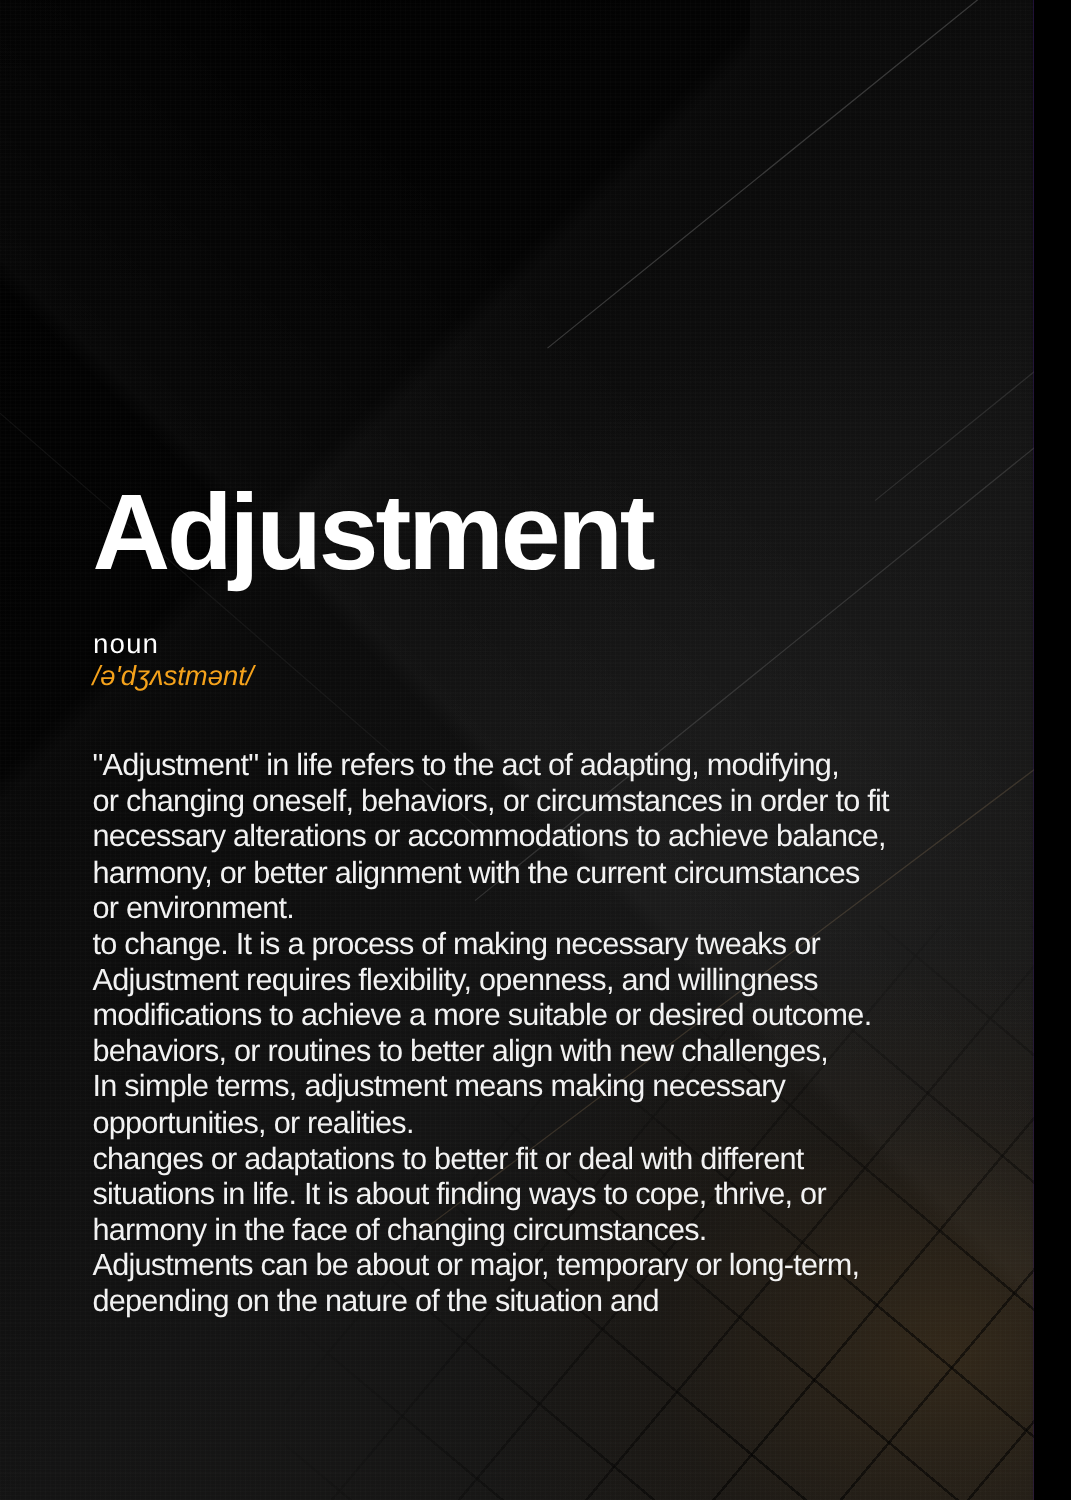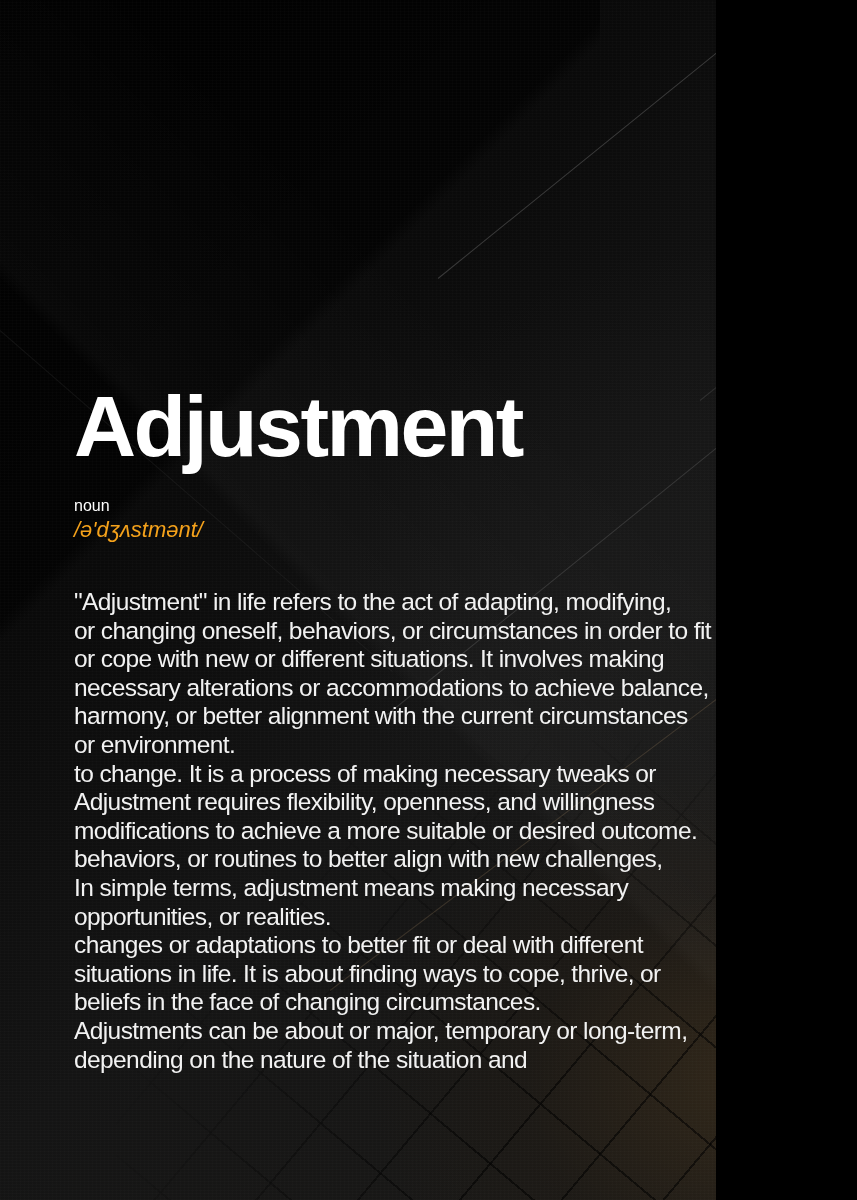--- a/index.html
+++ b/index.html
@@ -2,21 +2,21 @@
 <html><head>
   <meta charset="utf-8">
   <style>
     html, body {
       margin: 0;
       padding: 0;
       background: #000;
     }
     .poster {
       position: relative;
-      width: 716px;
+      width: 827px;
       height: 1200px;
       overflow: hidden;
       background: #4c1d95;
       font-family: "Liberation Sans", sans-serif;
     }
     
     .bg-base {
       position: absolute;
       inset: 0;
       background:
@@ -78,25 +78,26 @@
     .word {
       margin: 0;
       font-family: "Liberation Sans", sans-serif;
       font-weight: 700;
       font-size: 86px;
       line-height: 96px;
       letter-spacing: -2.5px;
       color: #ffffff;
     }
     .pos {
-      margin-top: 20px;
-      font-size: 16px;
+      margin-top: 31px;
+      font-size: 22px;
       line-height: 24px;
       color: #ffffff;
       font-weight: 400;
+      font-family: Liberation Mono, monospace;
     }
     .ipa {
       margin-top: 2px;
       font-size: 22px;
       line-height: 20px;
       font-style: italic;
       color: #f5a21b;
     }
     .definition {
       margin-top: 48px;
@@ -128,30 +129,29 @@
   <div class="bg-line" style="left:0px; top:330px; width:520px; transform: rotate(41deg); background: rgba(60,60,60,0.25);"></div>
 
   <div class="content">
     <h1 class="word">Adjustment</h1>
     <div class="pos">noun</div>
     <div class="ipa">/ə'dʒʌstmənt/</div>
 
     <div class="definition">
       <span class="def-line">"Adjustment" in life refers to the act of adapting, modifying,</span>
       <span class="def-line">or changing oneself, behaviors, or circumstances in order to fit</span>
-      <span class="def-line">or cope with new or different situations. It involves making</span>
       <span class="def-line">necessary alterations or accommodations to achieve balance,</span>
       <span class="def-line">harmony, or better alignment with the current circumstances</span>
       <span class="def-line">or environment.</span>
       <span class="def-line">to change. It is a process of making necessary tweaks or</span>
       <span class="def-line">Adjustment requires flexibility, openness, and willingness</span>
       <span class="def-line">modifications to achieve a more suitable or desired outcome.</span>
       <span class="def-line">behaviors, or routines to better align with new challenges,</span>
       <span class="def-line">In simple terms, adjustment means making necessary</span>
       <span class="def-line">opportunities, or realities.</span>
       <span class="def-line">changes or adaptations to better fit or deal with different</span>
       <span class="def-line">situations in life. It is about finding ways to cope, thrive, or</span>
-      <span class="def-line">beliefs in the face of changing circumstances.</span>
+      <span class="def-line">harmony in the face of changing circumstances.</span>
       <span class="def-line">Adjustments can be about or major, temporary or long-term,</span>
       <span class="def-line">depending on the nature of the situation and</span>
     </div>
   </div>
 </div>
 
 </body></html>

